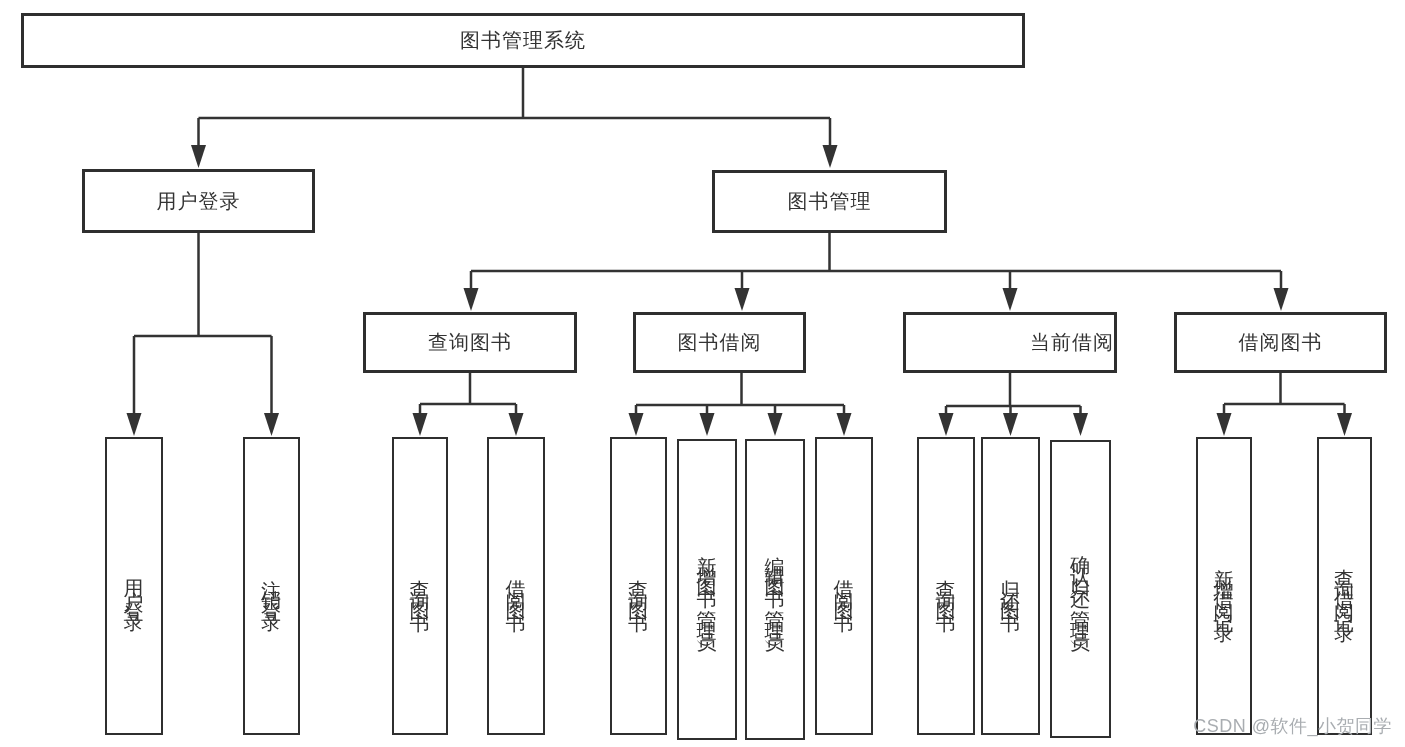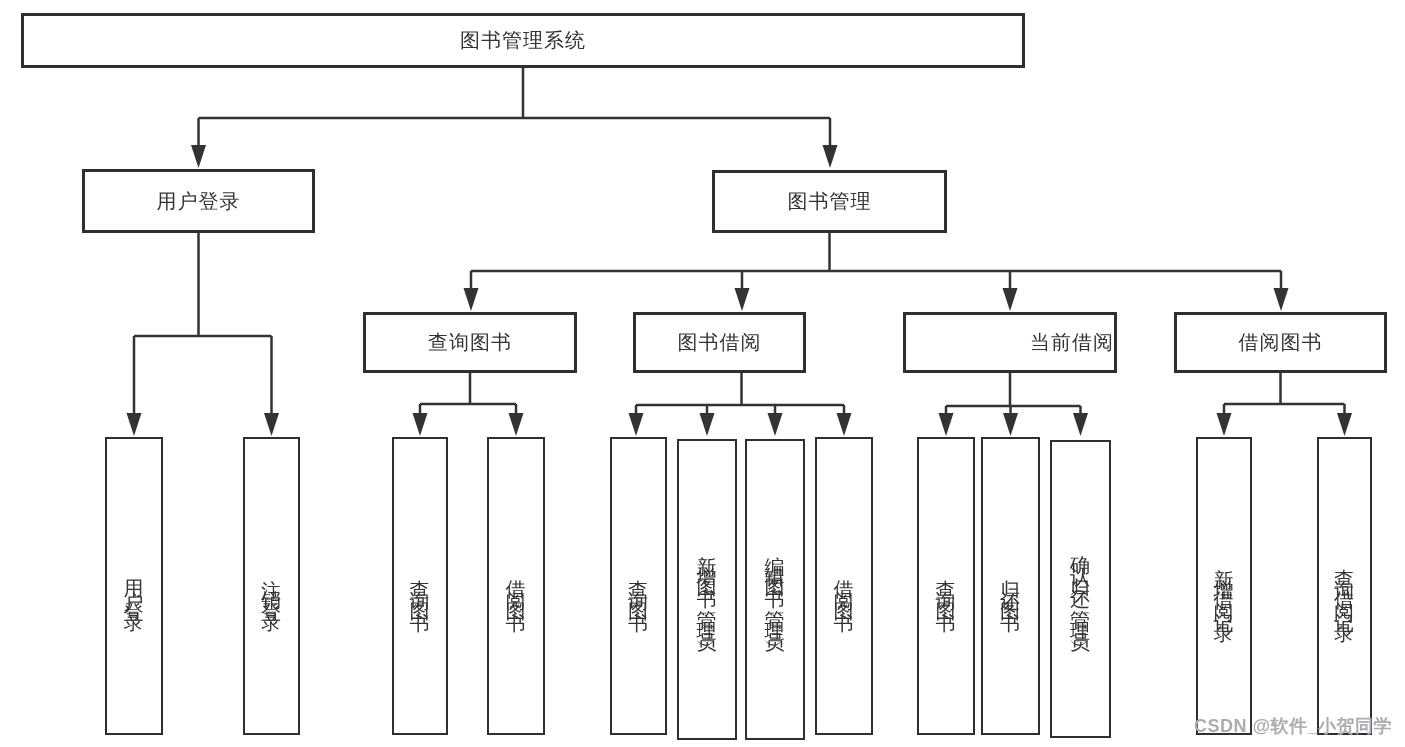--- a/index.html
+++ b/index.html
@@ -52,21 +52,20 @@
     white-space:nowrap;
   }
   .watermark{
     position:absolute;
     right:13px;
     bottom:9px;
     font-size:18px;
     color:var(--watermark);
     letter-spacing:0.5px;
     white-space:nowrap;
-    font-weight:bold;
   }
 </style>
 </head>
 <body>
 
 <div class="canvas">
 
   <svg class="connector-layer" viewBox="0 0 1405 747" xmlns="http://www.w3.org/2000/svg">
 
     <path d="M523 68 V118 M198.5 118 H830 M198.5 118 V146 M830 118 V146

